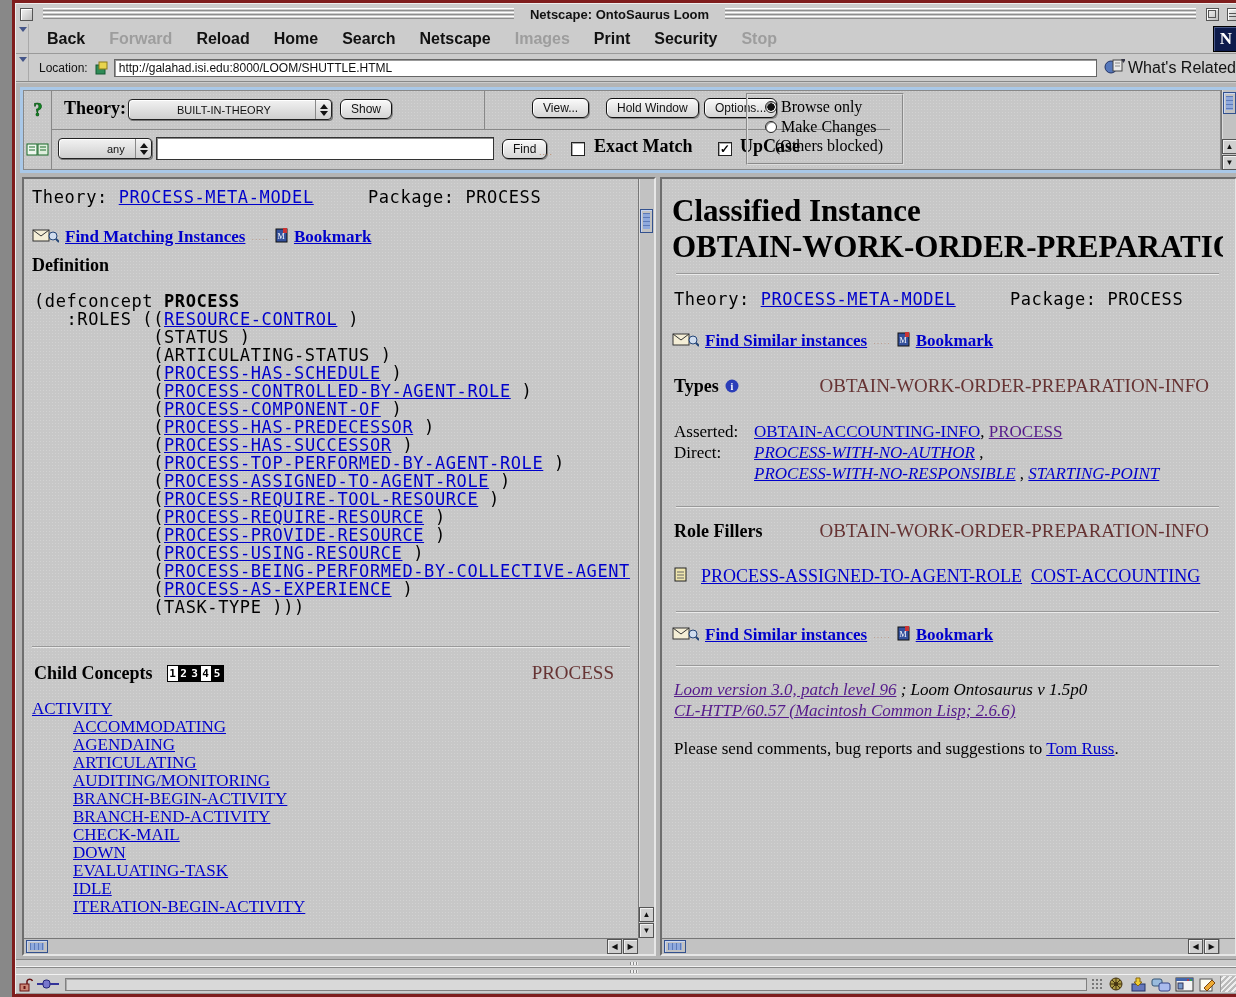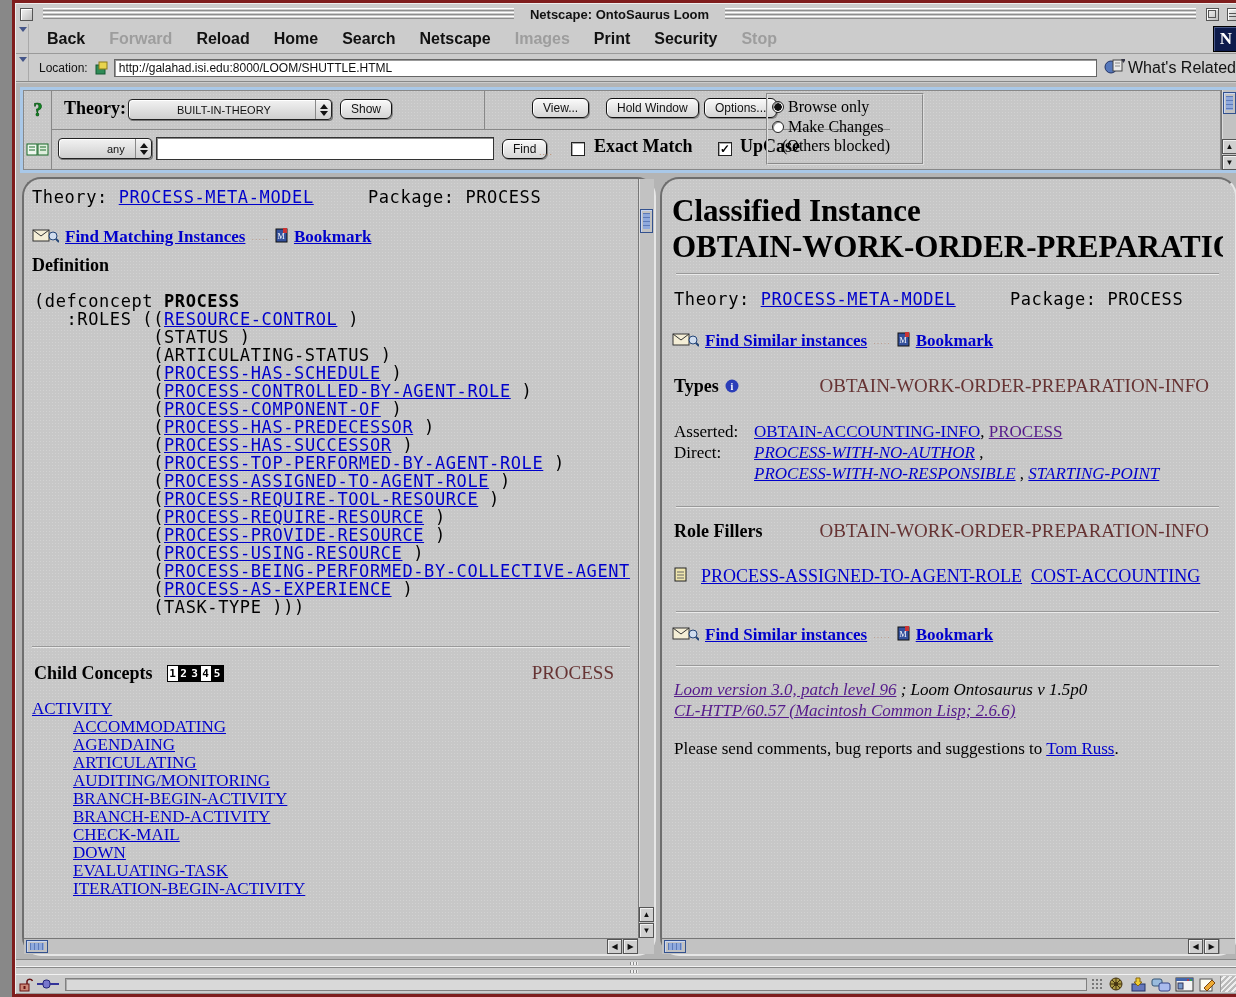--- a/index.html
+++ b/index.html
@@ -43,21 +43,21 @@
     box-shadow:inset 1px 1px 0 #999; font-size:12px; padding:1px 4px; color:#111;
     font-family:"Liberation Sans",sans-serif; }
   .whats-related { display:flex; align-items:center; gap:3px; padding:0 8px 0 6px; cursor:pointer; }
   .whats-related span { font-size:16px; color:#111; }
 
   
   .frameset { position:absolute; left:1px; right:1px; top:80px; bottom:35px; background:#b4b4b4; }
   .dither { background-color:#c7c7c7;
     background-image:radial-gradient(#d2d2d2 0.6px, transparent 0.7px); background-size:3px 3px; }
 
-  .frame-border { border-style:solid; border-width:2px; border-color:#6e6e6e #e6e6e6 #e6e6e6 #6e6e6e;border-radius:19px; }
+  .frame-border { border-style:solid; border-width:2px; border-color:#6e6e6e #e6e6e6 #e6e6e6 #6e6e6e; }
 
   
   .control-frame { position:absolute; left:4px; top:4px; right:4px; height:86px;
     border:3px solid #a9c8e8; background:#c6c6c6; }
   .cf-inner { position:absolute; inset:0; }
   .cf-content { position:absolute; left:0; top:0; bottom:0; right:16px; border:1px solid #888; }
   .cf-vline1 { position:absolute; left:27px; top:0; bottom:0; border-left:1px solid #888; }
   .cf-vline2 { position:absolute; left:460px; top:0; height:38px; border-left:1px solid #888; }
   .cf-hline  { position:absolute; left:27px; right:330px; top:38px; border-top:1px solid #888; }
   .cf-help   { position:absolute; left:5px; top:8px; }
@@ -74,22 +74,22 @@
   .mac-btn { position:absolute; height:20px; padding:0 10px; font-size:12px; color:#111;
     background:linear-gradient(#fafafa,#d4d4d4); border:1px solid #111; border-radius:6px;
     box-shadow:inset 1px 1px 0 #fff, 1px 1px 0 #888; display:flex; align-items:center; cursor:pointer;}
   .cf-input { position:absolute; left:132px; top:46px; width:338px; height:23px; background:#fff;
     border:1px solid #333; box-shadow:inset 1px 1px 0 #888; font-size:13px; padding:2px 4px;}
   .cf-check { position:absolute; width:14px; height:14px; background:#fff; border:1px solid #222;
     box-shadow:inset 1px 1px 0 #aaa; font-size:12px; line-height:12px; text-align:center; color:#000; cursor:pointer;}
   .cf-check.checked::after { content:"✓"; font-weight:bold; }
   .cf-cblabel { position:absolute; font:bold 18px "Liberation Serif",serif; color:#000;}
   .cf-dots { position:absolute; left:515px; top:56px; font-size:9px; letter-spacing:1px; color:#bb8866;}
-  .radio-box { position:absolute; right:296px; top:2px; width:158px; height:72px;
-    border:2px groove #dddddd; padding:2px 4px; }
+  .radio-box { position:absolute; right:316px; top:2px; width:158px; height:72px;
+    border:2px groove #dddddd; padding:2px 17px; }
   .radio-row { display:flex; align-items:center; gap:4px; height:20px; }
   .radio { width:12px; height:12px; border-radius:50%; background:#fff; border:1px solid #222;
     box-shadow:inset 1px 1px 0 #999; cursor:pointer; flex:0 0 auto;}
   .radio.selected { background:radial-gradient(circle at 50% 50%, #111 0 3.5px, #fff 4px); }
   .radio-label { font-size:16px; font-family:"Liberation Serif",serif; color:#000; white-space:nowrap;}
   .radio-note { font-size:16px; font-family:"Liberation Serif",serif; color:#000; padding-left:10px; white-space:nowrap;}
 
   
   .vscroll { position:absolute; right:0; top:0; bottom:0; width:16px; background:#c2c2c2;
     border-left:1px solid #777; box-shadow:inset 1px 0 0 #ddd; }
@@ -372,20 +372,21 @@
             <div class="cc-row" style="margin-left: 0px;"><a class="link cc-link">ACTIVITY</a></div>
             <div class="cc-row" style="margin-left: 41px;"><a class="link cc-link">ACCOMMODATING</a></div>
             <div class="cc-row" style="margin-left: 41px;"><a class="link cc-link">AGENDAING</a></div>
             <div class="cc-row" style="margin-left: 41px;"><a class="link cc-link">ARTICULATING</a></div>
             <div class="cc-row" style="margin-left: 41px;"><a class="link cc-link">AUDITING/MONITORING</a></div>
             <div class="cc-row" style="margin-left: 41px;"><a class="link cc-link">BRANCH-BEGIN-ACTIVITY</a></div>
             <div class="cc-row" style="margin-left: 41px;"><a class="link cc-link">BRANCH-END-ACTIVITY</a></div>
             <div class="cc-row" style="margin-left: 41px;"><a class="link cc-link">CHECK-MAIL</a></div>
             <div class="cc-row" style="margin-left: 41px;"><a class="link cc-link">DOWN</a></div>
             <div class="cc-row" style="margin-left: 41px;"><a class="link cc-link">EVALUATING-TASK</a></div>
+            <div class="cc-row" style="margin-left: 41px;"><a class="link cc-link">IDLE</a></div>
             <div class="cc-row" style="margin-left: 41px;"><a class="link cc-link">ITERATION-BEGIN-ACTIVITY</a></div>
           </div>
       </div>
 
       <div class="vscroll" style="bottom:16px;">
         <div class="sb-thumb" style="left:1px; right:1px; top:30px; height:24px;"></div>
         <div class="sb-btn" style="right:0; bottom:16px;">▲</div>
         <div class="sb-btn" style="right:0; bottom:0;">▼</div>
       </div>
       <div class="hscroll" style="right:16px;">

